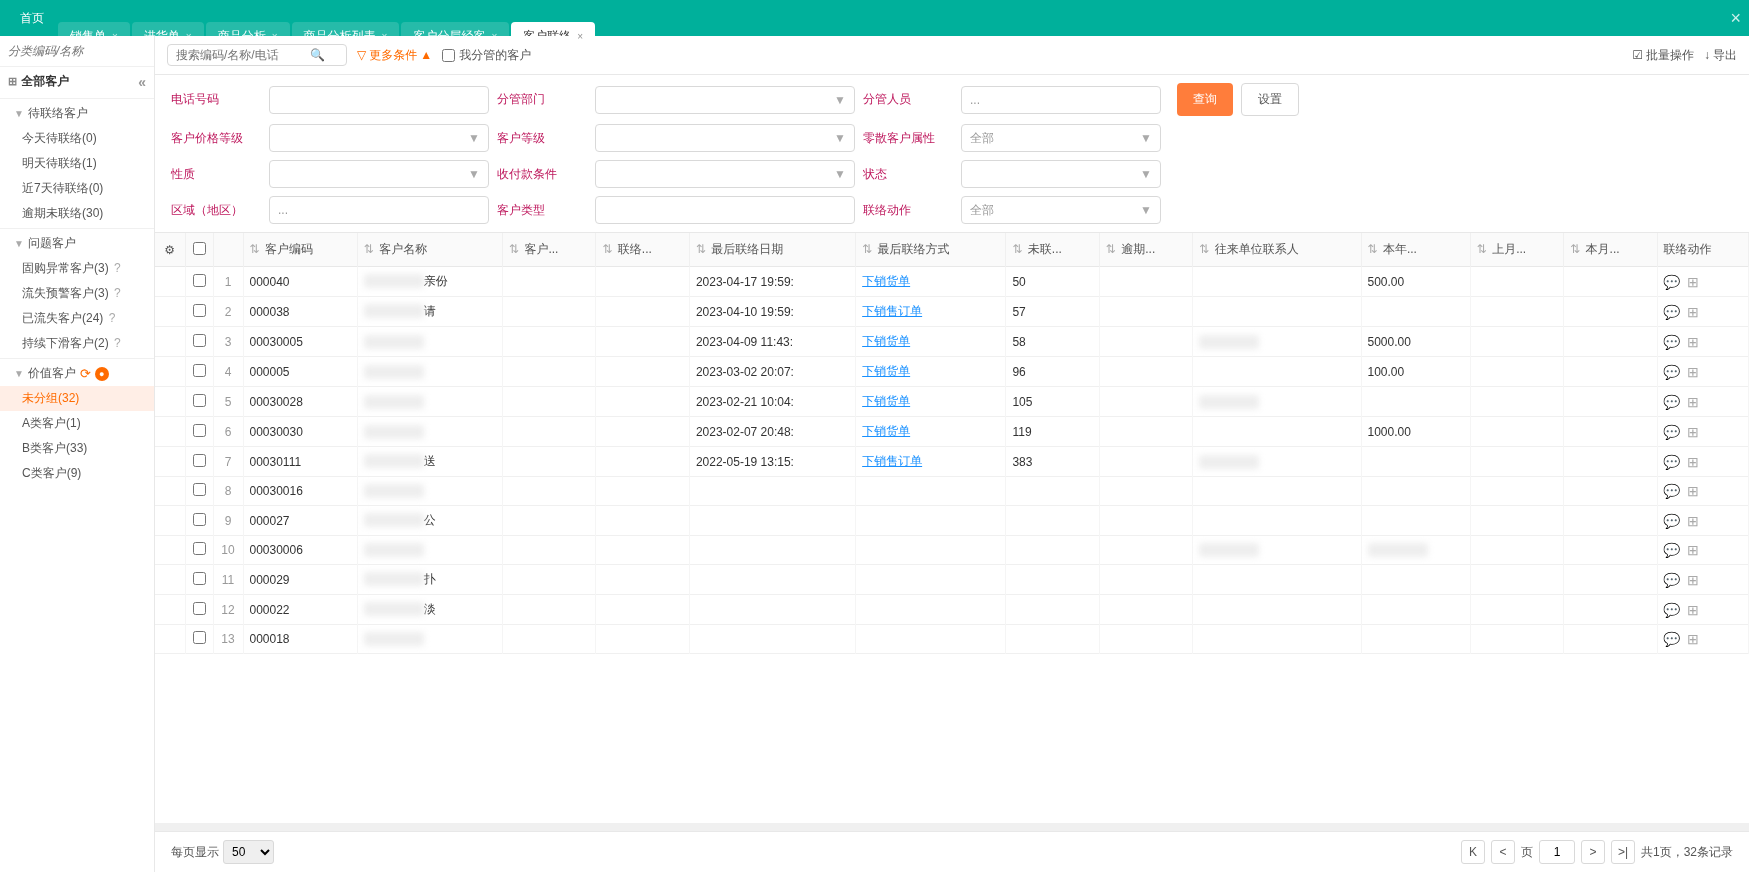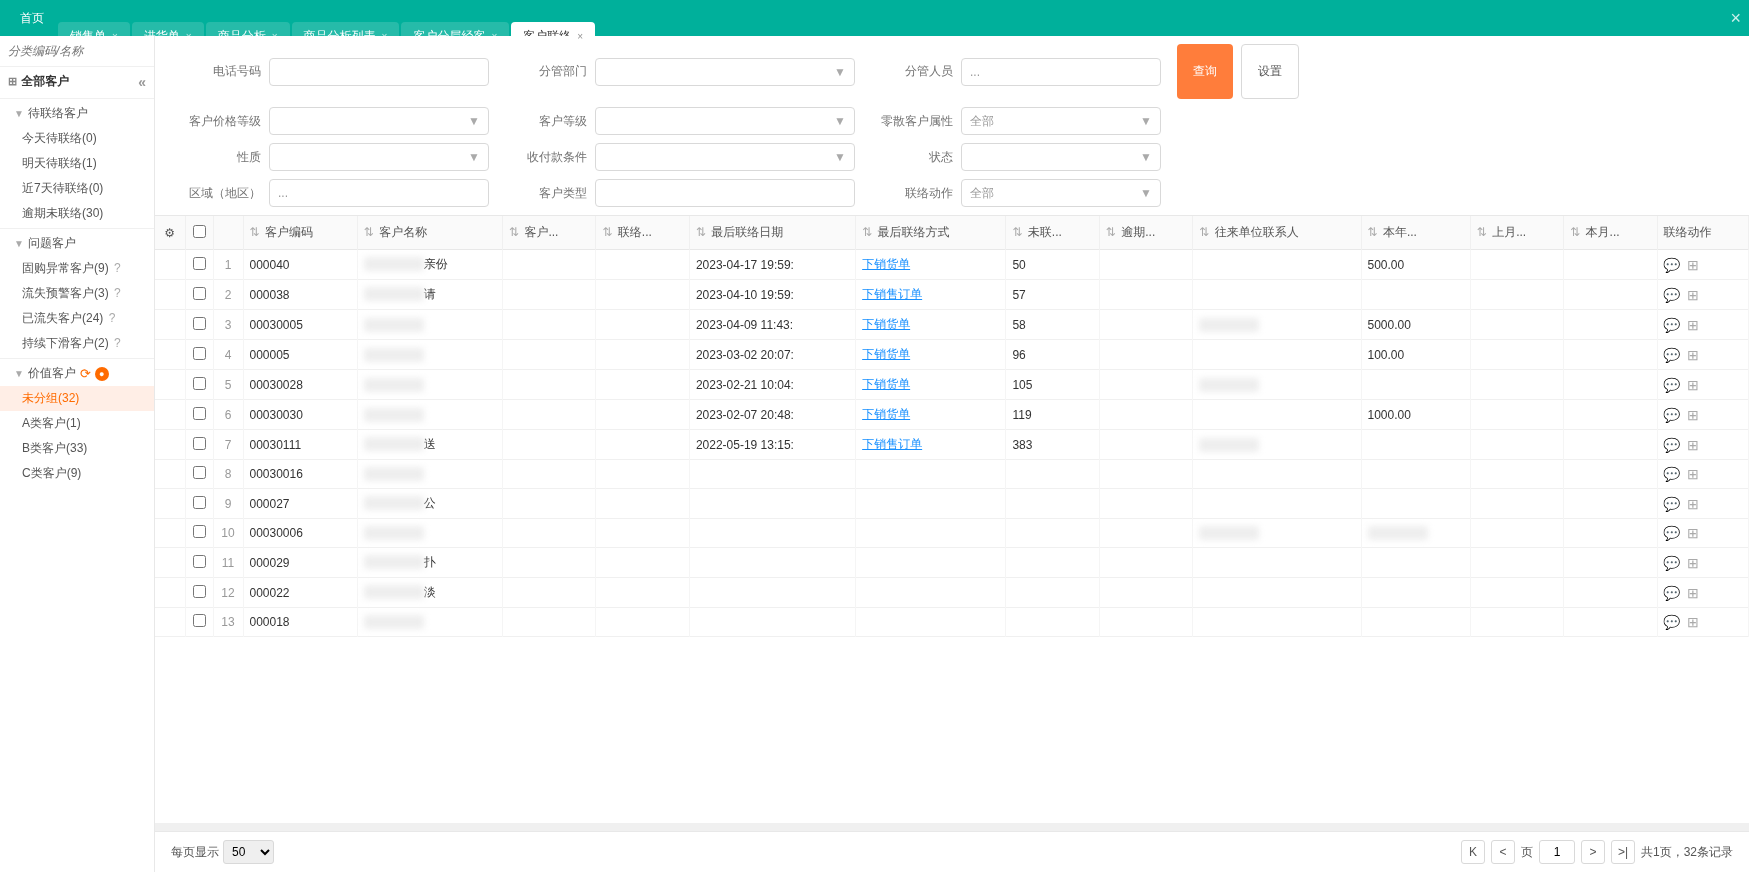--- a/index.html
+++ b/index.html
@@ -170,22 +170,22 @@
     }
     .filter-row {
       display: flex;
       align-items: center;
       margin-bottom: 8px;
       gap: 8px;
     }
     .filter-row:last-child { margin-bottom: 0; }
     .filter-label {
       width: 90px;
-      text-align: right;
-      color: #737373;
+      text-align: left;
+      color: #be185d;
       font-size: 12px;
       flex-shrink: 0;
     }
     .filter-input {
       flex: 1;
       max-width: 280px;
       height: 28px;
       border: 1px solid #d9d9d9;
       border-radius: 4px;
       padding: 0 8px;
@@ -212,21 +212,21 @@
     .filter-buttons {
       display: flex;
       gap: 8px;
       margin-left: 8px;
     }
     .btn-search {
       background: #ff7d3b;
       color: #fff;
       border: none;
       border-radius: 4px;
-      padding: 19px 16px;
+      padding: 8px 16px;
       cursor: pointer;
       font-size: 12px;
     }
     .btn-reset {
       background: #fff;
       color: #555;
       border: 1px solid #d9d9d9;
       border-radius: 4px;
       padding: 4px 16px;
       cursor: pointer;
@@ -432,21 +432,21 @@
       <span>逾期未联络(30)</span>
     </div>
 
     <div class="sidebar-divider"></div>
 
     <div class="sidebar-group-label">
       <span class="arrow">▼</span>
       <span>问题客户</span>
     </div>
     <div class="sidebar-item">
-      <span>固购异常客户(9)</span>
+      <span>固购异常客户(3)</span>
       <span style="color:#aaa; margin-left:2px;">?</span>
     </div>
     <div class="sidebar-item">
       <span>流失预警客户(3)</span>
       <span style="color:#aaa; margin-left:2px;">?</span>
     </div>
     <div class="sidebar-item">
       <span>已流失客户(24)</span>
       <span style="color:#aaa; margin-left:2px;">?</span>
     </div>
@@ -472,20 +472,45 @@
     <div class="sidebar-item">
       <span>B类客户(33)</span>
     </div>
     <div class="sidebar-item">
       <span>C类客户(9)</span>
     </div>
   </div>
 
   <div class="content-area">
 
+    <div class="filter-bar">
+      <div class="filter-search-box">
+        <input type="text" placeholder="搜索编码/名称/电话" style="">
+        <span style="color:#aaa; cursor:pointer;">🔍</span>
+      </div>
+      <div class="more-conditions">
+        <span style="color:#ff6b00;">▽</span>
+        <span>更多条件</span>
+        <span>▲</span>
+      </div>
+      <div class="my-customers">
+        <input type="checkbox" style="">
+        <span>我分管的客户</span>
+      </div>
+      <div class="toolbar-right">
+        <div class="toolbar-btn">
+          <span>☑</span>
+          <span>批量操作</span>
+        </div>
+        <div class="toolbar-btn">
+          <span>↓</span>
+          <span>导出</span>
+        </div>
+      </div>
+    </div>
 
     <div class="filter-panel">
 
       <div class="filter-row">
         <span class="filter-label">电话号码</span>
         <input class="filter-input" type="text" style="max-width: 220px;">
         <span class="filter-label">分管部门</span>
         <div class="filter-select" style="max-width:260px;">
           <span></span>
           <span class="arrow">▼</span>

